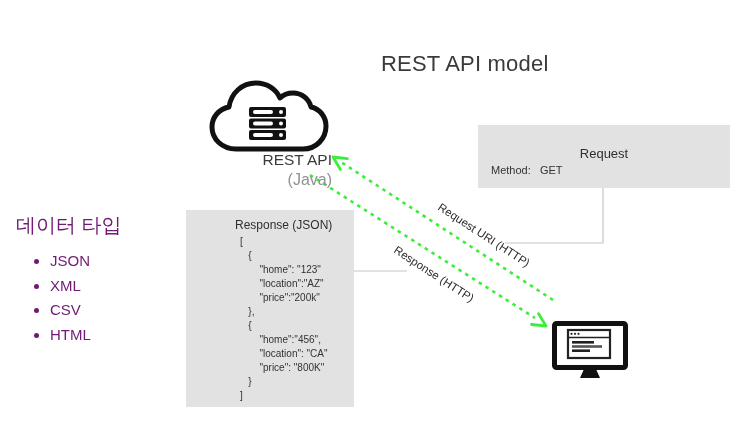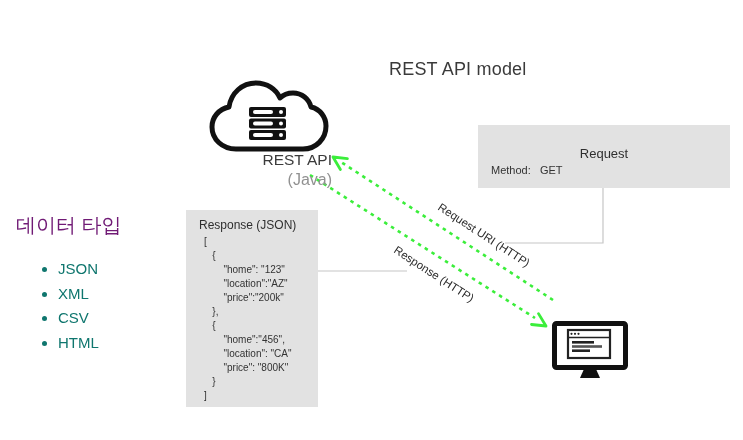--- a/index.html
+++ b/index.html
@@ -1,45 +1,45 @@
 <!DOCTYPE html>
 <html><head>
 <meta charset="utf-8">
 <style>
   html,body{margin:0;padding:0;background:#fff;}
   .canvas{position:relative;width:743px;height:440px;background:#ffffff;
           font-family:"Liberation Sans",sans-serif;overflow:hidden;}
 
-  .page-title{position:absolute;left:381px;top:51px;margin:8px;
-              font-size:18px;font-weight:400;color:#3a3a3a;letter-spacing:.2px;}
+  .page-title{position:absolute;left:381px;top:51px;margin:0;
+              font-size:22px;font-weight:400;color:#3a3a3a;letter-spacing:.2px;}
 
   .overlay{position:absolute;left:0;top:0;pointer-events:none;}
   .dash{stroke:#3bee3b;stroke-width:2.6;stroke-dasharray:3.5 4.5;fill:none;}
   .head{stroke:#3bee3b;stroke-width:2.8;fill:none;stroke-linecap:round;stroke-linejoin:round;}
   .callout{stroke:#c6c6c6;stroke-width:1.2;fill:none;}
 
   .graybox{position:absolute;background:#e2e2e2;}
   .request-box{left:478px;top:125px;width:252px;height:63px;}
   .request-title{text-align:center;font-size:13px;color:#2f2f2f;margin:21px 0 0 0;}
   .request-line{font-size:11px;color:#333;margin:3px 0 0 13px;white-space:pre;line-height:13px;}
 
-  .response-box{left:186px;top:210px;width:132px;height:197px;}
+  .response-box{left:186px;top:210px;width:132px;height:197px;padding-left:36px;}
   .response-title{font-size:12px;color:#2f2f2f;margin:8px 0 0 13px;}
   .response-body{font-size:10px;line-height:14px;color:#333;margin:3px 0 0 18px;white-space:pre;}
 
   .node-label{position:absolute;text-align:right;color:#3b3b3b;}
   .node-label .main{font-size:15.5px;}
   .node-label .sub{font-size:16px;color:#919191;margin-top:2px;}
 
   .arrow-label{position:absolute;font-size:11.5px;color:#2b2b2b;white-space:nowrap;
                transform:translate(-50%,-50%) rotate(33deg);}
 
   .datatypes-heading{position:absolute;left:16px;top:212px;font-size:20px;color:#701a75;}
-  .datatypes-list{position:absolute;left:16px;top:241px;margin:16px;padding:0 0 0 26px;
-                  font-size:15px;color:#0f766e;list-style:disc;}
+  .datatypes-list{position:absolute;left:16px;top:241px;margin:8px;padding:0 0 0 26px;
+                  font-size:15px;color:#701a75;list-style:disc;}
   .datatypes-list li{line-height:24.5px;}
 
   .icon-svg{position:absolute;}
 </style>
 </head>
 <body>
 
 <div class="canvas">
 
   <h1 class="page-title">REST API model</h1>

